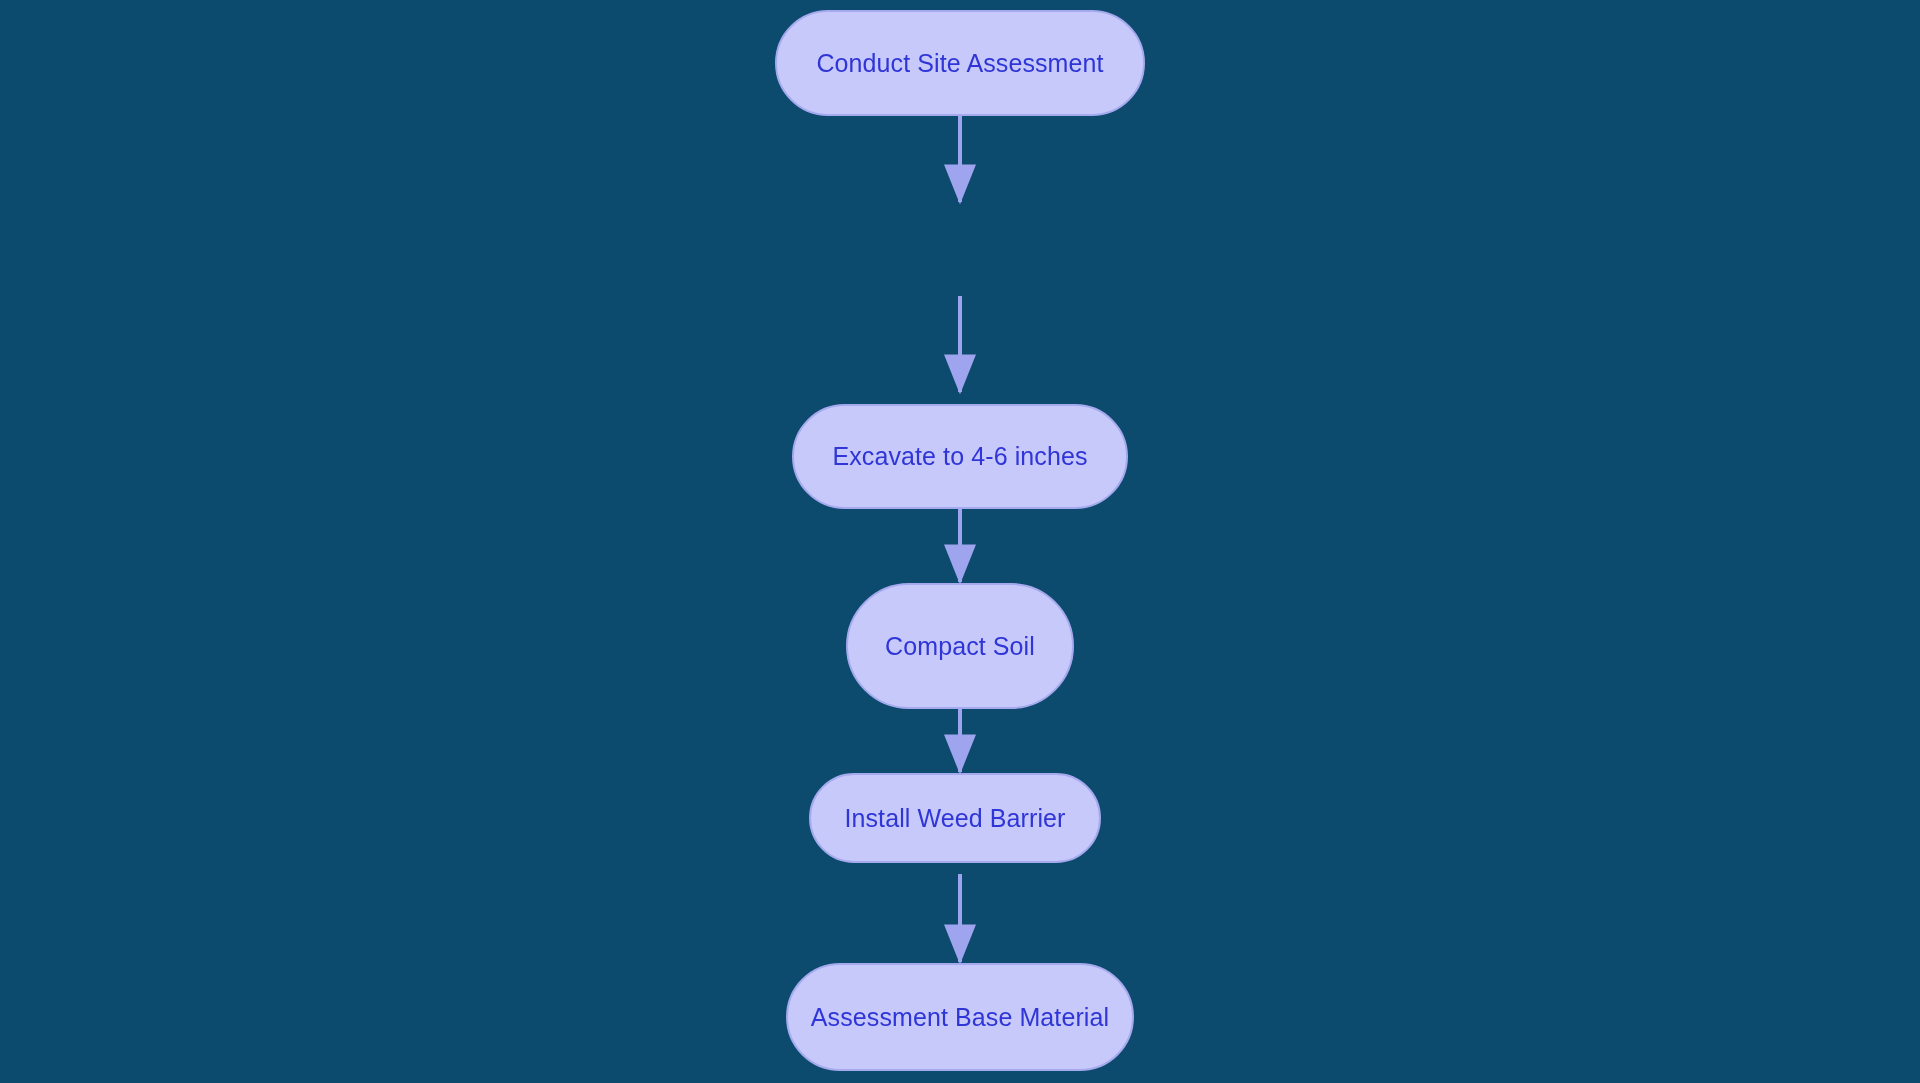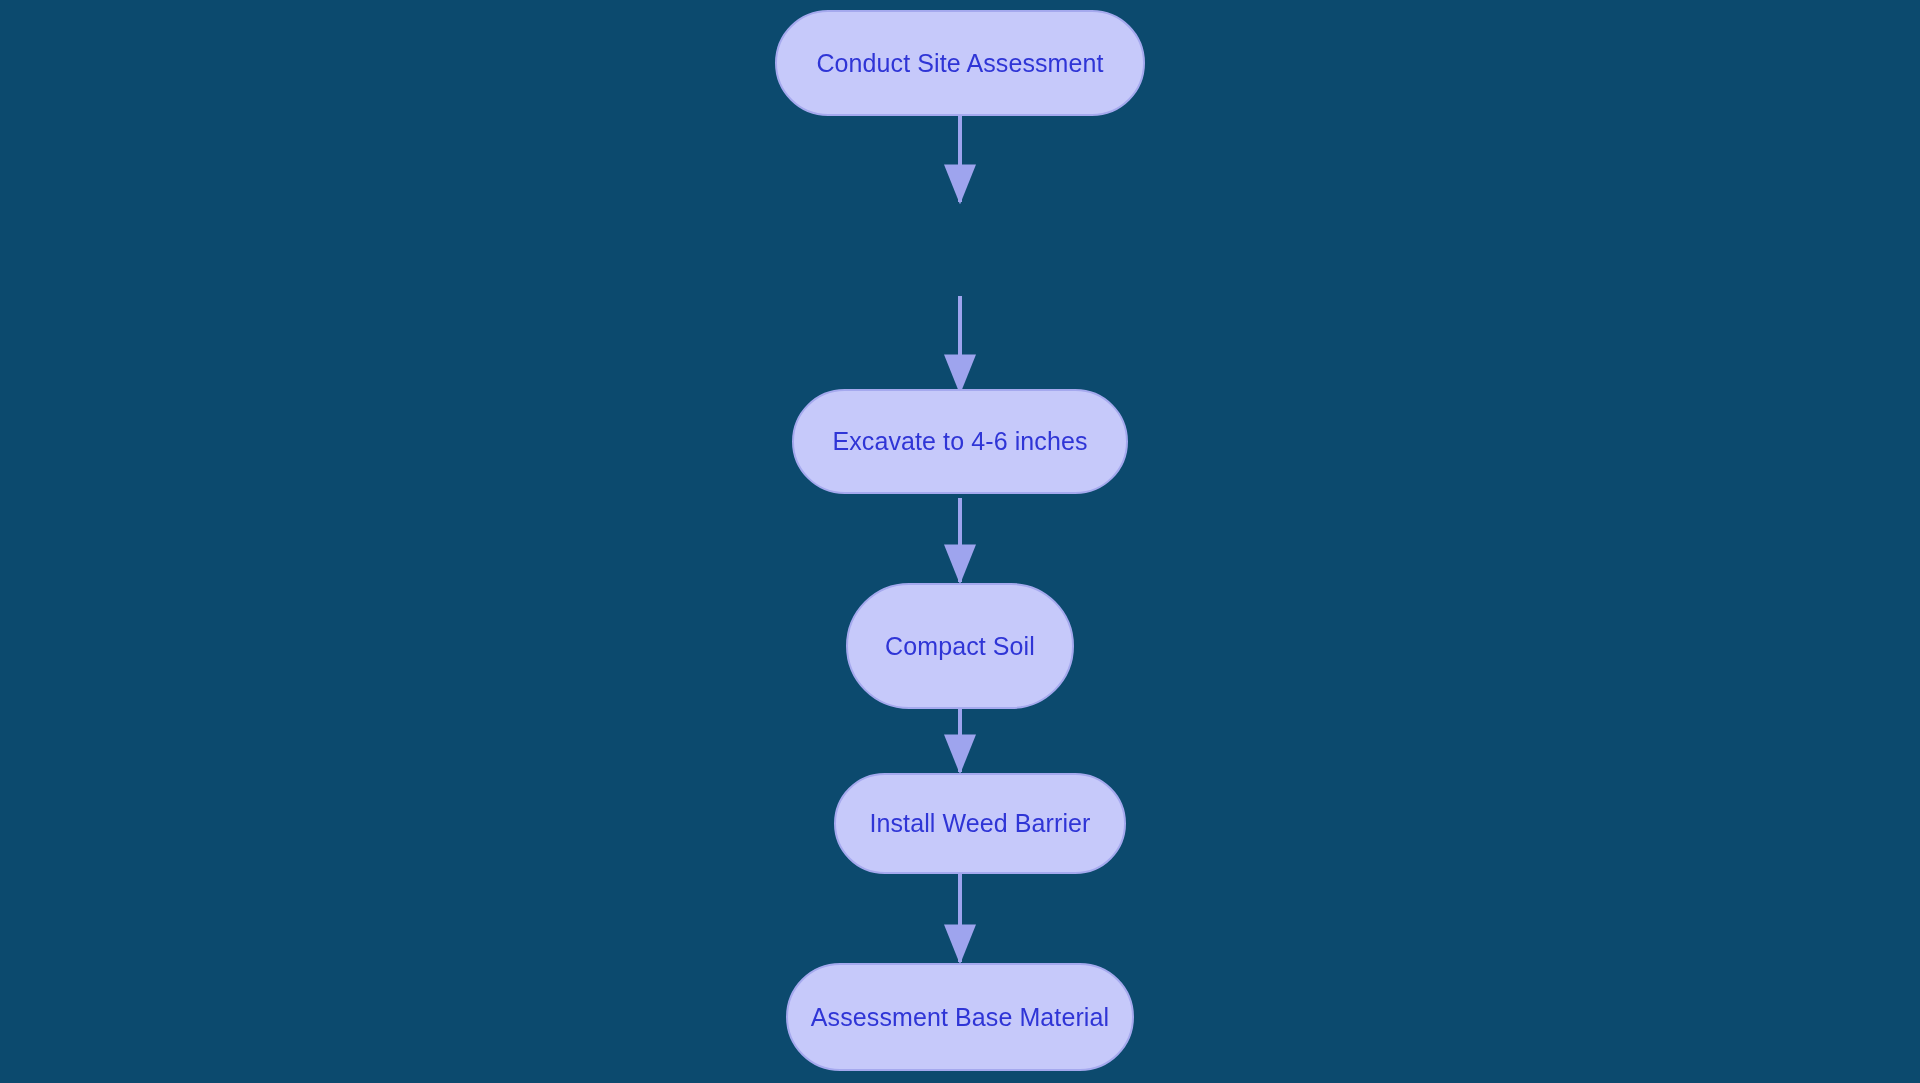--- a/index.html
+++ b/index.html
@@ -51,23 +51,23 @@
     line-height: 1;
     font-weight: 400;
     letter-spacing: 0.1px;
     color: #2f35d6;
     white-space: nowrap;
   }
 
   
   #node-0 { left: 775px; top: 10px;  width: 370px; height: 106px; }
   #node-1 { left: 865px; top: 203px; width: 192px; height: 93px;  }
-  #node-2 { left: 792px; top: 389px; width: 336px; height: 105px; }
+  #node-2 { left: 792px; top: 404px; width: 336px; height: 105px; }
   #node-3 { left: 846px; top: 583px; width: 228px; height: 126px; align-items: center; }
-  #node-4 { left: 834px; top: 773px; width: 292px; height: 101px; }
+  #node-4 { left: 809px; top: 773px; width: 292px; height: 90px; }
   #node-5 { left: 786px; top: 963px; width: 348px; height: 108px; }
 </style>
 </head>
 <body>
 
 <div id="flow-root" style="background: #0c4a6e;">
 
   <svg id="connector-layer" width="1920" height="1083" viewBox="0 0 1920 1083" xmlns="http://www.w3.org/2000/svg" aria-hidden="true">
     <defs>
       <marker id="arrowhead" markerWidth="10" markerHeight="8" refX="9.4" refY="4" orient="auto" markerUnits="strokeWidth">

